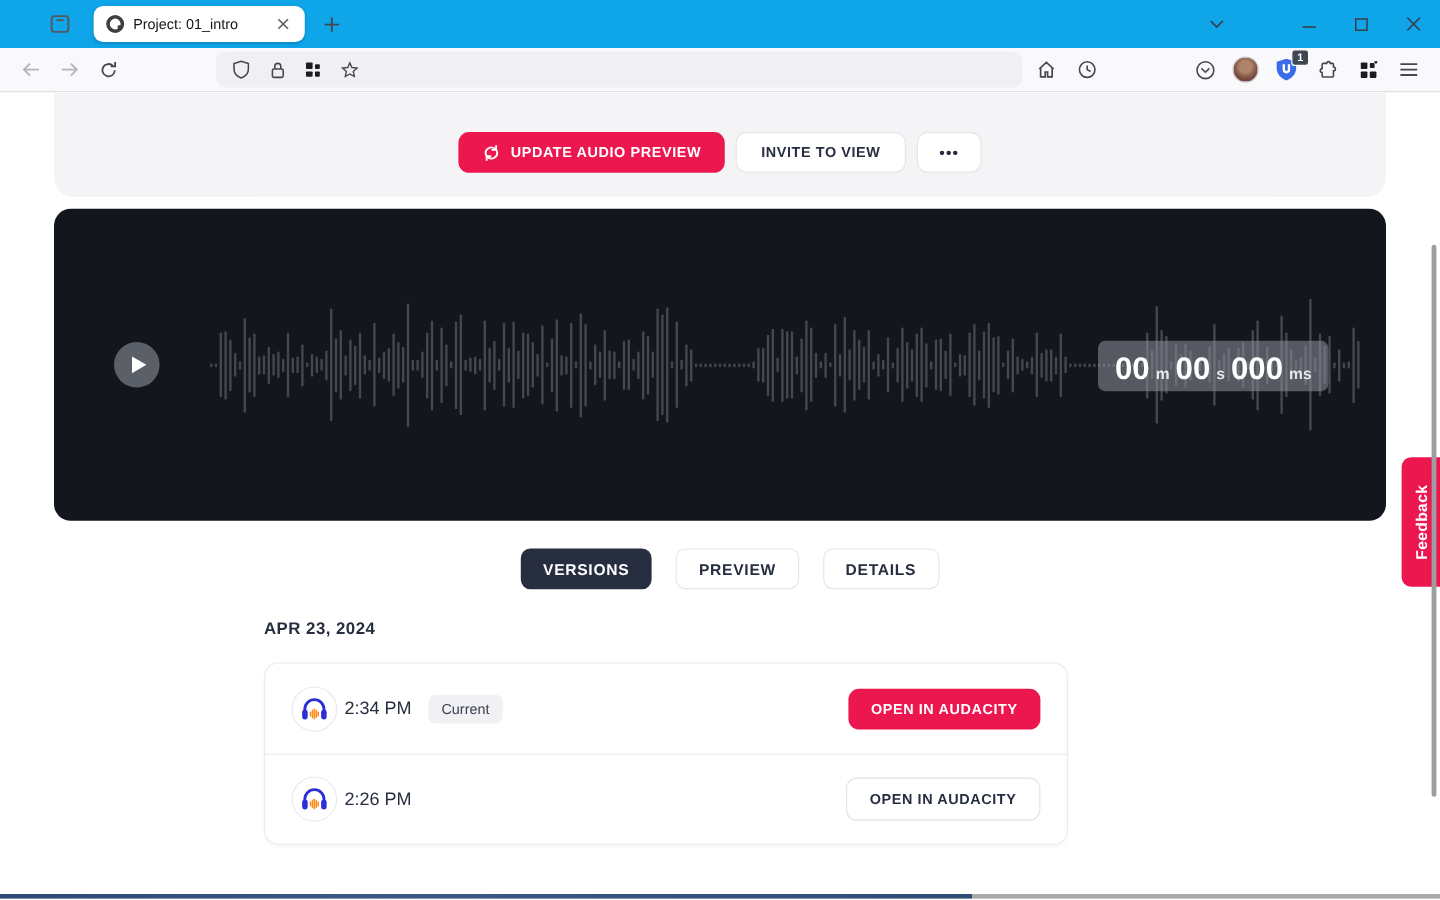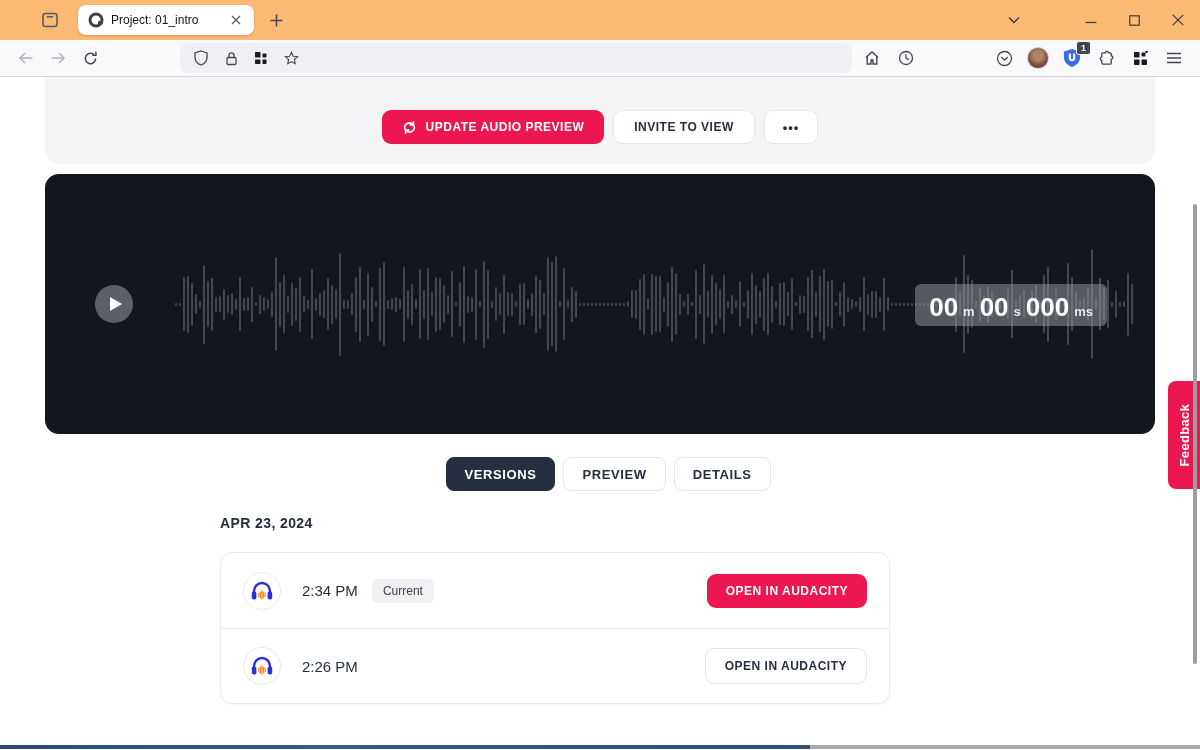--- a/index.html
+++ b/index.html
@@ -1,21 +1,21 @@
 <!DOCTYPE html>
 <html><head>
 <meta charset="utf-8">
 <style>
   * { margin:0; padding:0; box-sizing:border-box; }
   html,body { width:1200px; height:750px; overflow:hidden; }
   body { font-family:"Liberation Sans", sans-serif; background:#fff; position:relative; }
   .frame { position:absolute; inset:0; width:1200px; height:750px; overflow:hidden; }
 
   
-  .titlebar { position:relative; height:40px; background:#fdba74; display:flex; align-items:center; padding-left:36px; }
+  .titlebar { position:relative; height:40px; background:#0ea5e9; display:flex; align-items:center; padding-left:36px; }
   .fxview-btn { width:28px; height:28px; border-radius:4px; display:flex; align-items:center; justify-content:center; color:#55565c; }
   .btab { margin-left:14px; width:176px; height:30px; background:#fff; border-radius:8px; box-shadow:0 1px 3px rgba(0,0,0,.18); display:flex; align-items:center; padding:0 8px 0 10px; gap:7px; }
   .btab-title { flex:1; font-size:12px; color:#15141a; white-space:nowrap; overflow:hidden; text-overflow:ellipsis; }
   .tab-close { width:20px; height:20px; border-radius:4px; display:flex; align-items:center; justify-content:center; color:#5a5a60; }
   .newtab-btn { margin-left:8px; width:28px; height:28px; border-radius:4px; display:flex; align-items:center; justify-content:center; color:#45454c; }
   .winctl { position:absolute; top:6px; width:32px; height:28px; display:flex; align-items:center; justify-content:center; color:#3a3a40; }
 
   .toolbar { height:37px; background:#f9f9fb; border-bottom:1px solid #d8d8dd; display:flex; align-items:center; padding:0 12px; }
   .tool-btn { width:28px; height:28px; border-radius:4px; display:flex; align-items:center; justify-content:center; color:#45454c; flex:none; }
   .tool-btn.disabled { color:#b4b5bc; }
@@ -40,31 +40,31 @@
 
   .player-card { position:absolute; left:45px; right:45px; top:97px; height:260px; background:#14161d; border-radius:14px; }
   .play-btn { position:absolute; left:50px; top:111px; width:38px; height:38px; border-radius:50%; background:#5b6068; display:flex; align-items:center; justify-content:center; cursor:pointer; }
   .play-tri { width:0; height:0; border-left:12px solid #fff; border-top:7px solid transparent; border-bottom:7px solid transparent; margin-left:3px; }
   .waveform { position:absolute; left:130px; top:0; bottom:0; width:960px; display:flex; align-items:center; gap:2px; overflow:hidden; }
   .wbar { width:2px; flex:none; background:#43474f; border-radius:1px; }
   .time-pill { position:absolute; right:48px; top:110px; height:42px; background:rgba(140,145,155,.55); border-radius:6px; display:flex; align-items:baseline; gap:5px; padding:0 14px; z-index:2; padding-top:4px; }
   .time-pill .num { font-size:26px; font-weight:bold; color:#fff; line-height:38px; }
   .time-pill .unit { font-size:13px; font-weight:bold; color:rgba(255,255,255,.85); }
 
-  .tabs-row { position:absolute; top:380px; left:16px; right:0; display:flex; justify-content:center; gap:8px;text-align:center; }
+  .tabs-row { position:absolute; top:380px; left:16px; right:0; display:flex; justify-content:center; gap:20px;text-align:center; }
   .tab-pill { height:34px; padding:0 18px; border-radius:8px; display:inline-flex; align-items:center; font-size:13px; font-weight:bold; letter-spacing:.6px; cursor:pointer; background:#fff; color:#272e40; border:1px solid #e5e6ea; }
   .tab-pill.active { background:#272e40; color:#fff; border-color:#272e40; }
 
   .ver-date { position:absolute; top:438px; left:220px; font-size:14px; font-weight:bold; letter-spacing:.4px; color:#272e40; }
 
   .ver-card { position:absolute; top:475px; left:220px; width:670px; background:#fff; border:1px solid #ececf0; border-radius:12px; box-shadow:0 1px 3px rgba(0,0,0,.04); }
   .ver-row { height:75px; display:flex; align-items:center; padding:0 22px; }
   .ver-row + .ver-row { border-top:1px solid #ececf0; }
   .aud-circle { width:38px; height:38px; border-radius:50%; border:1px solid #e9eaee; display:flex; align-items:center; justify-content:center; flex:none; background:#fff; }
-  .ver-time { margin-left:21px; font-size:15px; color:#272e40; }
+  .ver-time { margin-left:6px; font-size:15px; color:#272e40; }
   .cur-badge { margin-left:14px; background:#f1f1f4; color:#3a4052; font-size:12px; padding:5px 11px; border-radius:6px; }
   .row-spacer { flex:1; }
   .btn-row-primary { height:34px; padding:0 19px; background:#ed174f; color:#fff; font-size:12px; }
   .btn-row-outline { height:36px; padding:0 19px; background:#fff; color:#272e40; font-size:12px; border:1px solid #e3e4e8; }
   .row-btns { display:flex; gap:8px; }
 
   .feedback-tab { position:absolute; right:0; top:304px; width:32px; height:108px; background:#ed174f; border-radius:8px 0 0 8px; display:flex; align-items:center; justify-content:center; cursor:pointer; }
   .feedback-tab span { writing-mode:vertical-rl; transform:rotate(180deg); color:#fff; font-size:13px; font-weight:bold; letter-spacing:.3px; }
 
   .scroll-thumb { position:absolute; right:3px; top:127px; width:4px; height:460px; background:#9d9da2; border-radius:2px; }

